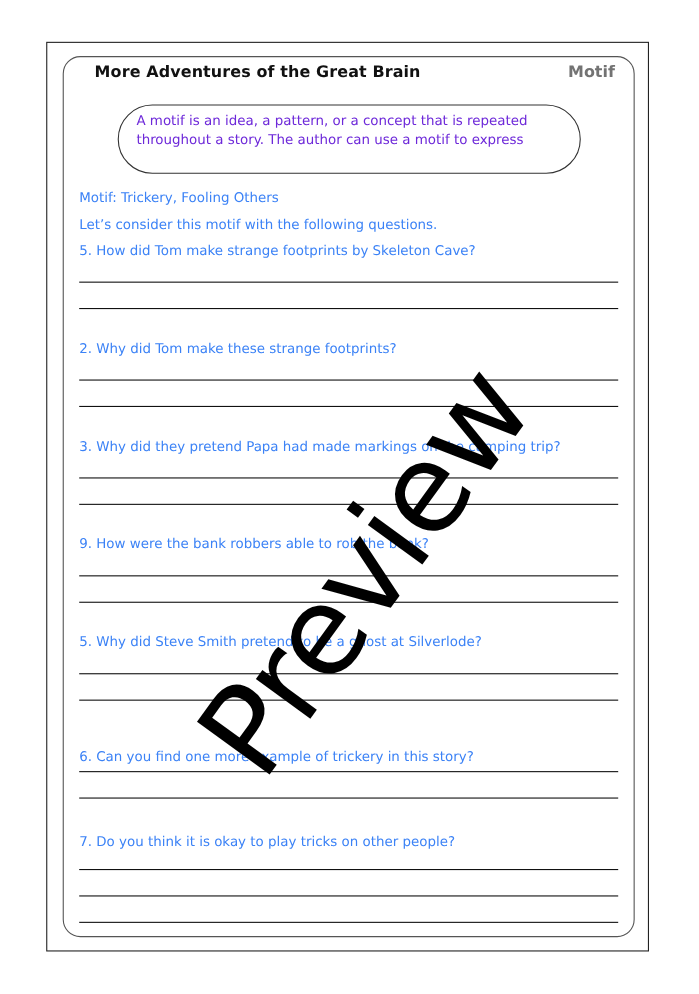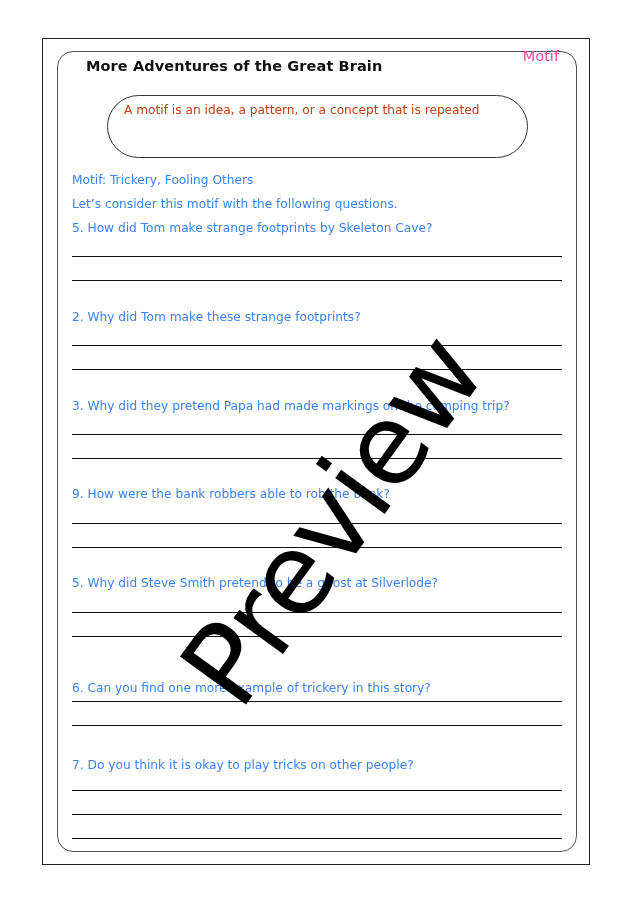--- a/index.html
+++ b/index.html
@@ -40,38 +40,38 @@
       top: 58px;
       font-size: 14.5px;
       font-weight: bold;
       color: #111;
       letter-spacing: 0.1px;
       margin-left: 14px;
     }
     .topic {
       position: absolute;
       right: 76px;
-      top: 48px;
+      top: 58px;
       font-size: 14.5px;
-      font-weight: normal;
-      color: #ec4899;
+      font-weight: bold;
+      color: #737373;
     }
     .definition-box {
       position: absolute;
       left: 107px;
       top: 95px;
       width: 421px;
       height: 63px;
       border: 1px solid #333;
       border-radius: 32px;
       box-sizing: border-box;
       padding: 6px 0 0 16px;
       font-size: 12.2px;
       line-height: 16.5px;
-      color: #c2410c;
+      color: #6d28d9;
     }
     .definition-box span {
       display: block;
       white-space: nowrap;
     }
     .text-line {
       position: absolute;
       left: 72px;
       font-size: 12.2px;
       color: #3b82f6;
@@ -102,20 +102,21 @@
 <body>
 
 <div class="outer-frame"></div>
 <div class="inner-frame"></div>
 
 <div class="title">More Adventures of the Great Brain</div>
 <div class="topic">Motif</div>
 
 <div class="definition-box">
   <span>A motif is an idea, a pattern, or a concept that is repeated</span>
+  <span>throughout a story. The author can use a motif to express</span>
 </div>
 
 <div class="text-line" style="top:173px">Motif: Trickery, Fooling Others</div>
 <div class="text-line" style="top:197px">Let’s consider this motif with the following questions.</div>
 
 <div class="text-line" style="top:221px">5. How did Tom make strange footprints by Skeleton Cave?</div>
 <div class="rule" style="top:256px"></div>
 <div class="rule" style="top:280px"></div>
 
 <div class="text-line" style="top:310px">2. Why did Tom make these strange footprints?</div>

